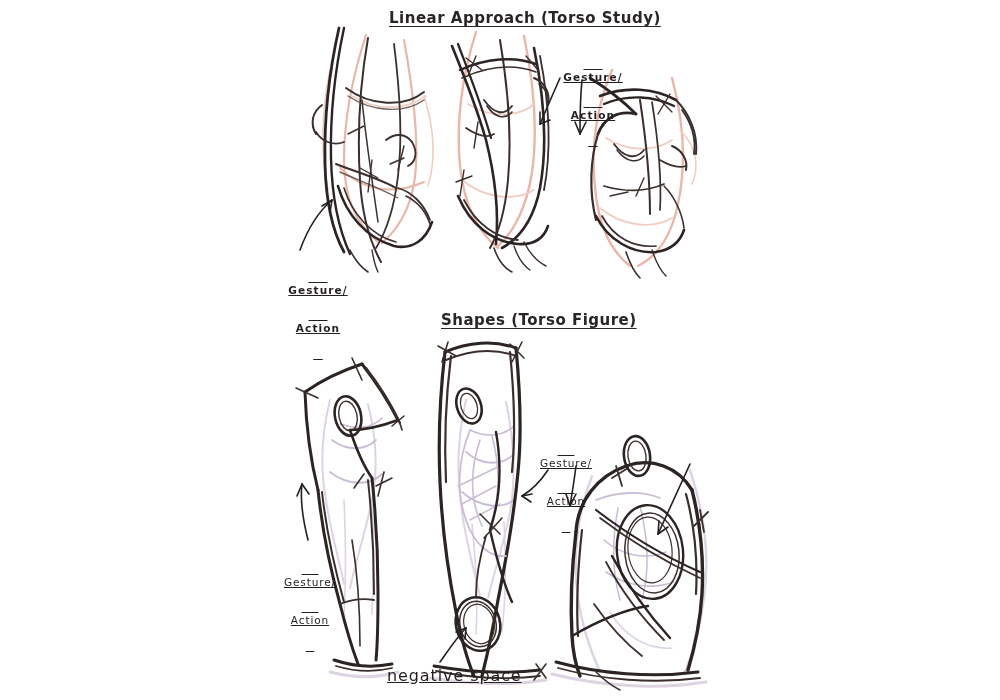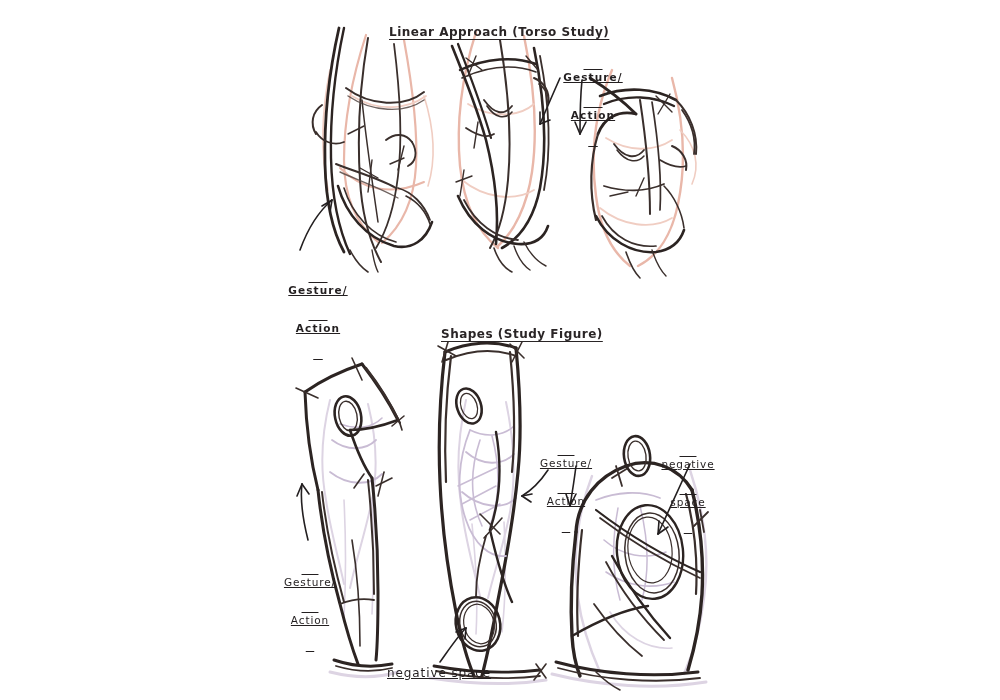--- a/index.html
+++ b/index.html
@@ -26,45 +26,44 @@
   .lbl{
     position:absolute;
     font-family:"DejaVu Sans", sans-serif;
     color:#231f20;
     white-space:pre;
     line-height:1.22;
     letter-spacing:.6px;
     text-decoration:underline;
   }
   .section-title{
-    font-size:12px;
+    font-size:15px;
     font-weight:600;
     letter-spacing:.5px;
     text-decoration:underline;
     text-underline-offset:3px;
     text-decoration-thickness:1px;
     color:#2a2526;
-    margin-top:16px;
   }
   .anno{
     font-size:10.5px;
     font-weight:700;
     letter-spacing:1.1px;
     text-align:center;
     color:#231f20;
   }
   .anno-lower{
     font-size:10.5px;
     font-weight:500;
     letter-spacing:.9px;
     text-align:center;
     color:#231f20;
   }
   .anno-inline{
-    font-size:12px;
+    font-size:16px;
     font-weight:500;
     letter-spacing:.9px;
     text-align:left;
     color:#231f20;
   }
 </style>
 </head>
 <body style="background: rgb(255, 255, 255);">
 
 <div id="sheet">
@@ -371,21 +370,21 @@
     </g>
     <g>
       <path class="arw" d="M440 662 C450 648 458 636 466 628"></path>
       <path class="arw" d="M466 628 L456 632"></path>
       <path class="arw" d="M466 628 L465 639"></path>
     </g>
   </svg>
 
   <div class="lbl section-title" style="left:389px;top:9px;">Linear Approach (Torso Study)</div>
 
-  <div class="lbl section-title" style="left:441px;top:311px;">Shapes (Study Figure)</div>
+  <div class="lbl section-title" style="left:441px;top:311px;">Shapes (Torso Figure)</div>
 
   <div class="lbl anno" style="left:558px;top:45px;width:70px;">
     <div>Gesture/</div>
     <div>Action</div>
   </div>
 
   <div class="lbl anno" style="left:283px;top:258px;width:70px;">
     <div>Gesture/</div>
     <div>Action</div>
   </div>
@@ -393,20 +392,16 @@
   <div class="lbl anno-lower" style="left:530px;top:431px;width:72px;">
     <div>Gesture/</div>
     <div>Action</div>
   </div>
 
   <div class="lbl anno-lower" style="left:274px;top:550px;width:72px;">
     <div>Gesture/</div>
     <div>Action</div>
   </div>
 
-  <div class="lbl anno-lower" style="left:652px;top:432px;width:72px;">
-    <div>negative</div>
-    <div>space</div>
-  </div>
 
   <div class="lbl anno-inline" style="left:387px;top:666px;">negative space</div>
 
 </div>
 
 </body></html>

